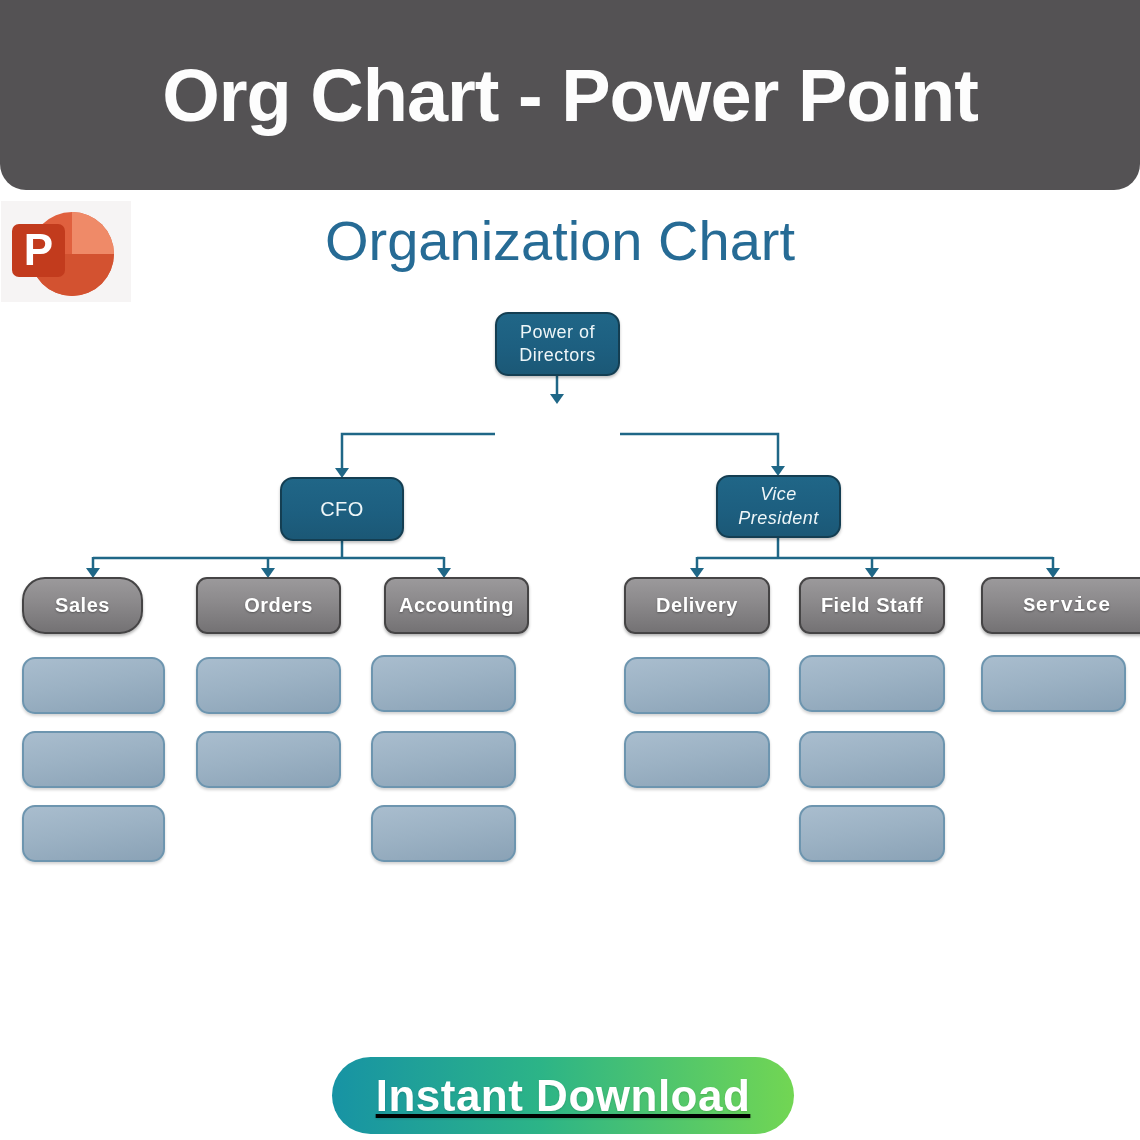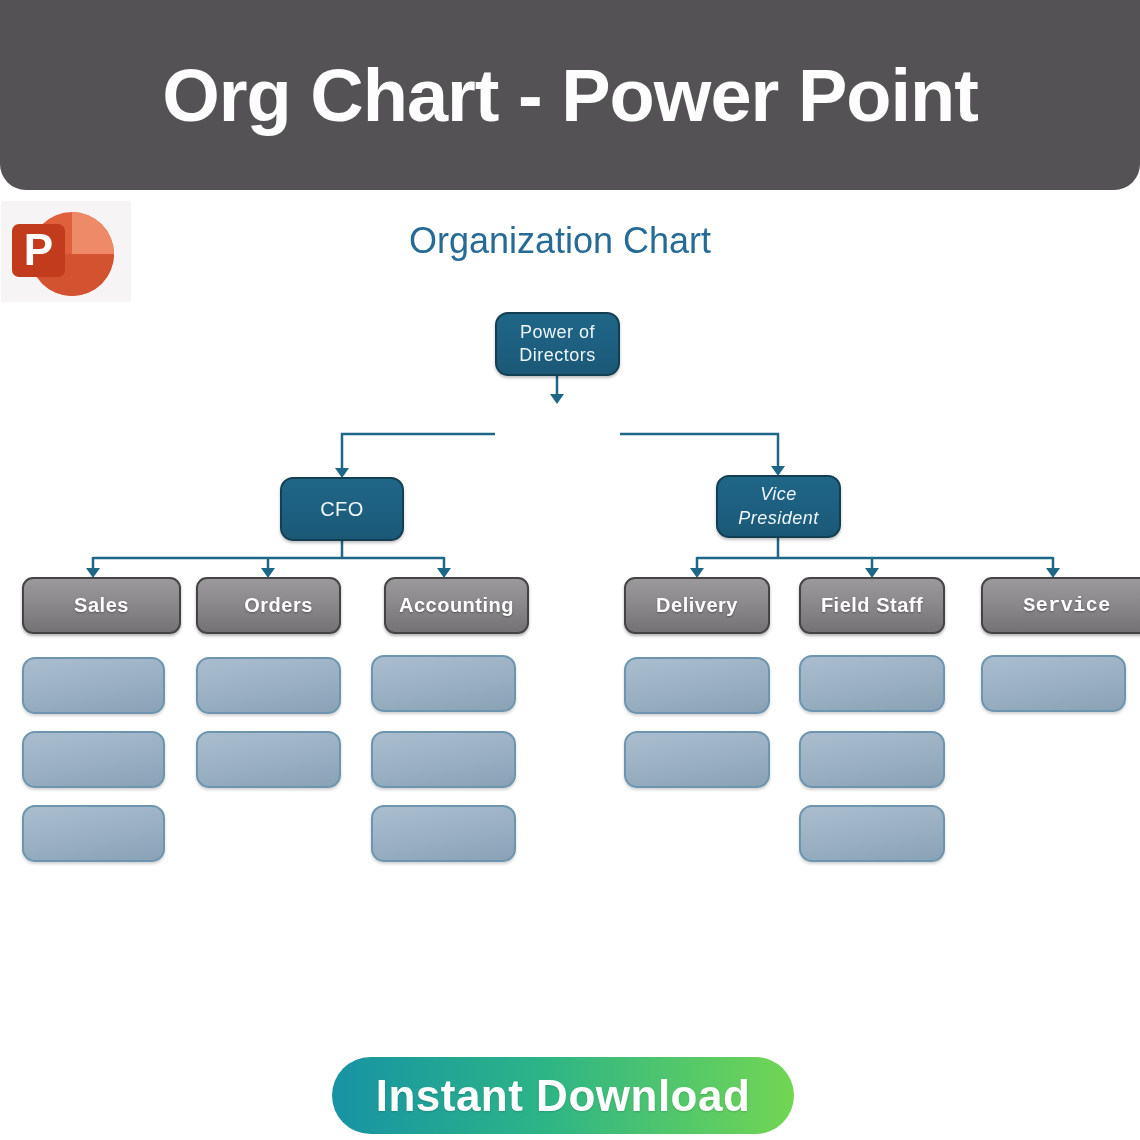--- a/index.html
+++ b/index.html
@@ -18,21 +18,21 @@
   }
   
   .logo-tile{
     position:absolute;left:1px;top:201px;width:130px;height:101px;
     background:#f6f4f4;display:flex;align-items:center;justify-content:center;
   }
   
   .slide-title{
     position:absolute;left:160px;top:203px;width:800px;height:75px;
     display:flex;align-items:center;justify-content:center;
-    color:#266b95;font-size:36px;font-weight:500;letter-spacing:0px;text-align:right;
+    color:#266b95;font-size:56px;font-weight:500;letter-spacing:0px;text-align:right;
   }
   
   .node{
     position:absolute;display:flex;align-items:center;justify-content:center;
     text-align:center;white-space:pre-line;box-sizing:border-box;
   }
   .node.teal{
     background:linear-gradient(180deg,#206687 0%,#1d5f80 55%,#1b5876 100%);
     border:2px solid #143e52;border-radius:13px;color:#eef6f8;
     font-size:20px;line-height:1.3;letter-spacing:0.5px;
@@ -48,21 +48,21 @@
   .node.empty{
     background:linear-gradient(170deg,#a9bdce 0%,#9cb2c4 45%,#8aa2b6 100%);
     border:2px solid #6d95af;border-radius:13px;
     box-shadow:0 2px 3px rgba(0,0,0,0.18);
   }
   .connectors{position:absolute;left:0;top:0;}
   
   .cta{
     position:absolute;left:332px;top:1057px;width:462px;height:77px;
     border-radius:40px;background:linear-gradient(90deg,#1793a4 0%,#2cb487 45%,#72d653 100%);
-    display:flex;align-items:center;justify-content:center;cursor:pointer;
+    display:flex;align-items:center;justify-content:center;cursor:pointer;text-decoration:underline;
   }
   .cta span{
     color:#ffffff;font-size:44px;font-weight:bold;letter-spacing:0.5px;
     text-shadow:0 1px 2px rgba(0,0,0,0.15);
   }
 </style>
 </head>
 <body>
 
 <div class="page">
@@ -103,21 +103,21 @@
       <polygon points="1046,568 1060,568 1053,578"></polygon>
     </g>
   </svg>
 
   <div class="node teal" style="left:495px;top:312px;width:125px;height:64px;font-size:18px;">Power of
 Directors</div>
   <div class="node teal" style="left:280px;top:477px;width:124px;height:64px;">CFO</div>
   <div class="node teal" style="left:716px;top:475px;width:125px;height:63px;font-size:18px;font-style:italic;">Vice
 President</div>
 
-  <div class="node gray" style="left:22px;top:577px;width:159px;height:57px;">Sales</div>
+  <div class="node gray" style="left:22px;top:577px;width:121px;height:57px;border-radius:23px;">Sales</div>
   <div class="node gray" style="left:196px;top:577px;width:145px;height:57px;padding-left:20px;">Orders</div>
   <div class="node gray" style="left:384px;top:577px;width:145px;height:57px;">Accounting</div>
   <div class="node gray" style="left:624px;top:577px;width:146px;height:57px;">Delivery</div>
   <div class="node gray" style="left:799px;top:577px;width:146px;height:57px;">Field Staff</div>
   <div class="node gray" style="left:981px;top:577px;width:172px;height:57px;font-family:Liberation Mono, monospace;">Service</div>
 
   <div class="node empty" style="left:22px;top:657px;width:143px;height:57px;"></div>
   <div class="node empty" style="left:22px;top:731px;width:143px;height:57px;"></div>
   <div class="node empty" style="left:22px;top:805px;width:143px;height:57px;"></div>
 

